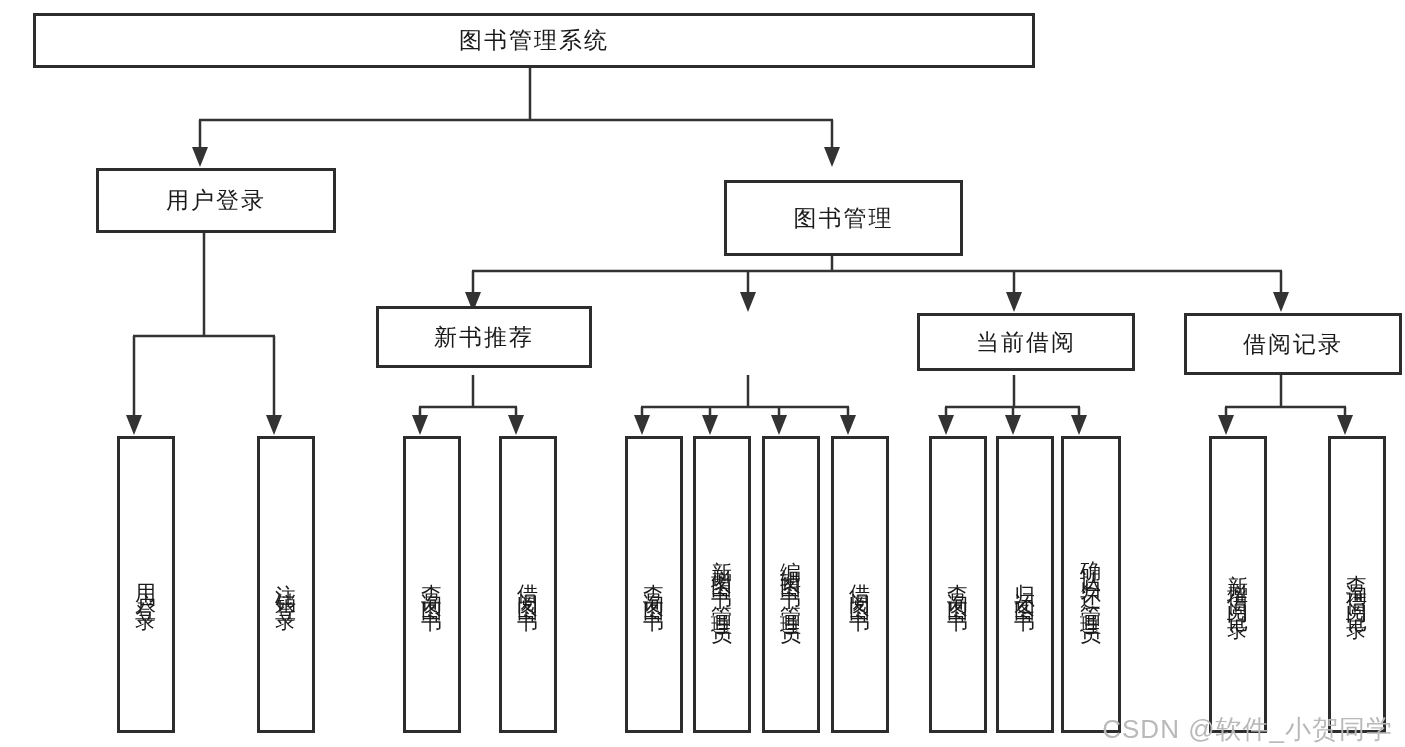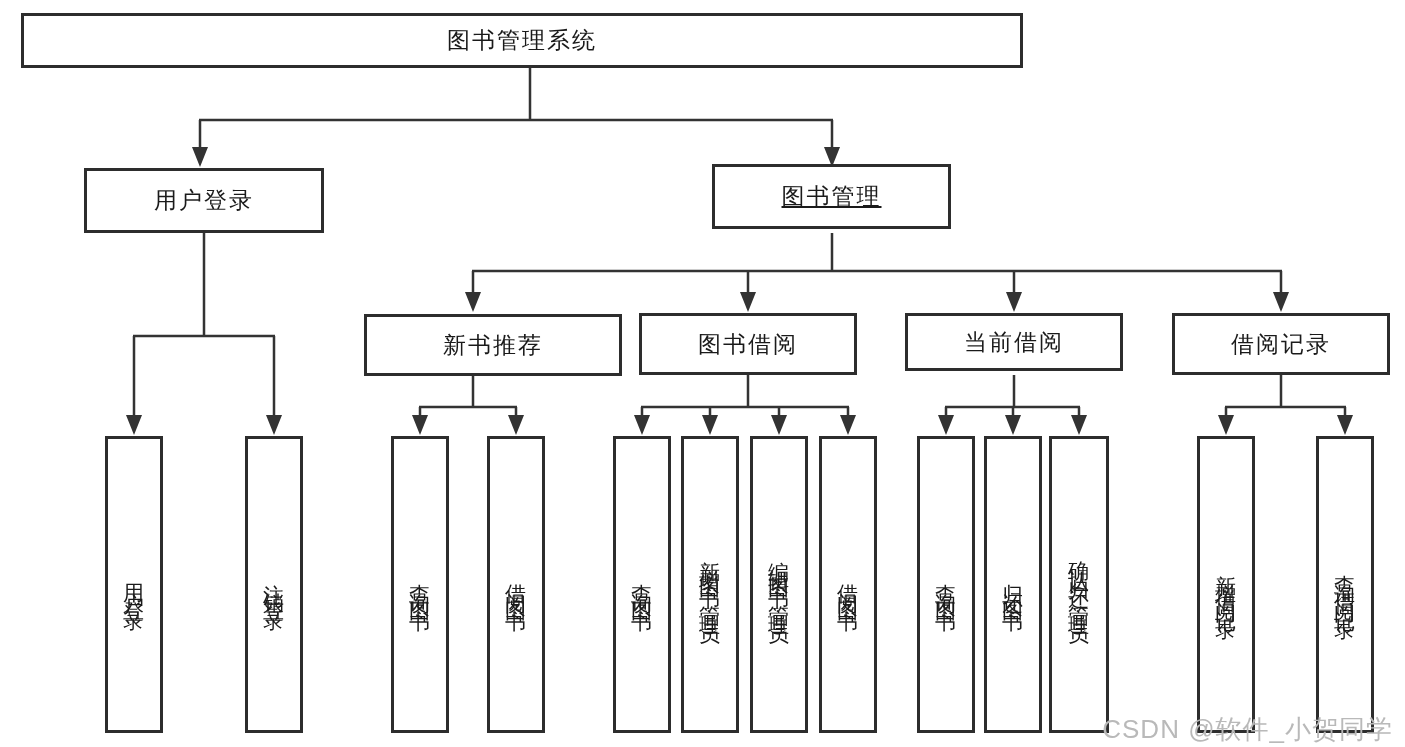--- a/index.html
+++ b/index.html
@@ -28,20 +28,21 @@
   .ahead { fill: var(--line); stroke: none; }
   .node {
     position: absolute;
     background: var(--background);
     border: 3px solid var(--border);
     color: var(--text);
     display: flex;
     align-items: center;
     justify-content: center;
     text-align: center;
+    margin-left: 12px;
   }
   .hnode {
     font-size: 23px;
     letter-spacing: 2px;
     line-height: 1;
   }
   .vnode {
     writing-mode: vertical-rl;
     text-orientation: mixed;
     font-size: 21px;
@@ -115,24 +116,23 @@
     <polygon class="ahead" points="938,415 954,415 946,435"></polygon>
     <polygon class="ahead" points="1005,415 1021,415 1013,435"></polygon>
     <polygon class="ahead" points="1071,415 1087,415 1079,435"></polygon>
     <polygon class="ahead" points="1218,415 1234,415 1226,435"></polygon>
     <polygon class="ahead" points="1337,415 1353,415 1345,435"></polygon>
   </svg>
 
   <div class="node hnode" style="left:21px; top:13px; width:1002px; height:55px;">图书管理系统</div>
 
   <div class="node hnode" style="left:84px; top:168px; width:240px; height:65px;">用户登录</div>
-  <div class="node hnode" style="left:712px; top:164px; width:239px; height:65px;text-decoration:underline;">图书管理</div>
+  <div class="node hnode" style="left:712px; top:180px; width:239px; height:76px;">图书管理</div>
 
-  <div class="node hnode" style="left:364px; top:314px; width:258px; height:62px;">新书推荐</div>
-  <div class="node hnode" style="left:639px; top:313px; width:218px; height:62px;">图书借阅</div>
+  <div class="node hnode" style="left:364px; top:306px; width:216px; height:62px;">新书推荐</div>
   <div class="node hnode" style="left:905px; top:313px; width:218px; height:58px;">当前借阅</div>
   <div class="node hnode" style="left:1172px; top:313px; width:218px; height:62px;">借阅记录</div>
 
   <div class="node vnode" style="left:105px; top:436px; width:58px; height:297px;">用户登录</div>
   <div class="node vnode" style="left:245px; top:436px; width:58px; height:297px;">注销登录</div>
 
   <div class="node vnode" style="left:391px; top:436px; width:58px; height:297px;">查询图书</div>
   <div class="node vnode" style="left:487px; top:436px; width:58px; height:297px;">借阅图书</div>
 
   <div class="node vnode" style="left:613px; top:436px; width:58px; height:297px;">查询图书</div>

